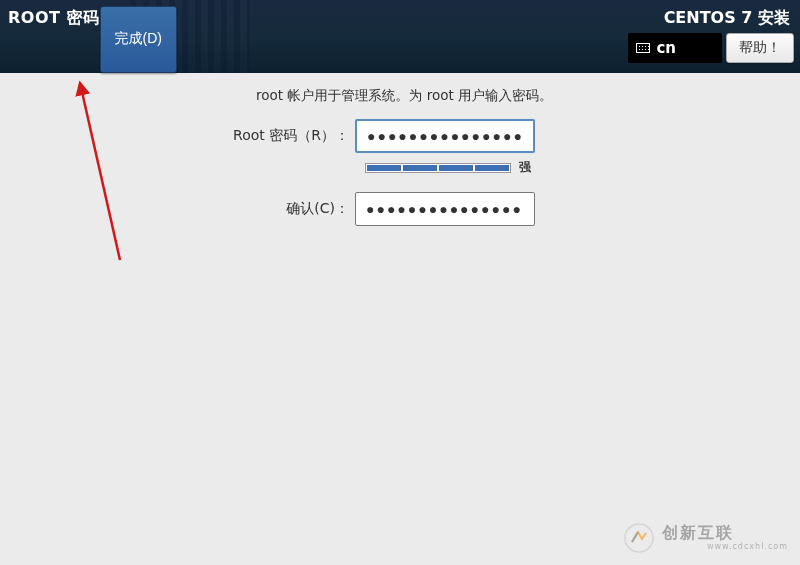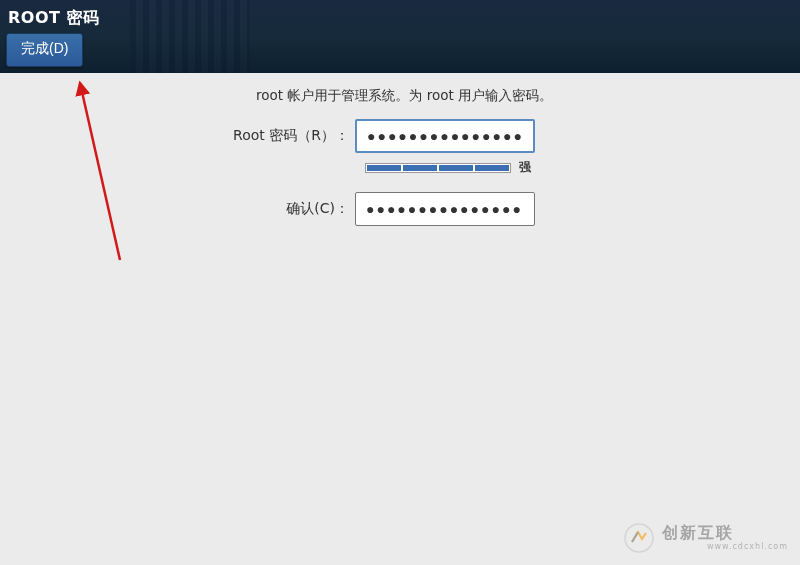--- a/index.html
+++ b/index.html
@@ -31,21 +31,21 @@
       height: 73px;
       background: repeating-linear-gradient(90deg, 
         rgba(10,25,50,0.4) 0px, 
         rgba(10,25,50,0.4) 6px, 
         rgba(40,55,80,0.2) 6px, 
         rgba(40,55,80,0.2) 13px);
       opacity: 0.7;
     }
     .header-left {
       display: flex;
-      flex-direction: column;
+      flex-direction: row;
       z-index: 2;
     }
     .page-title {
       color: #fff;
       font-size: 16px;
       font-weight: bold;
       padding: 2px 0 4px 2px;
       letter-spacing: 0.5px;
     }
     .done-button {
@@ -204,20 +204,30 @@
   </style>
 </head>
 <body>
 
 <div class="header">
   <div class="header-vertical-texture"></div>
   <div class="header-left">
     <div class="page-title">ROOT 密码</div>
     <button class="done-button">完成(D)</button>
   </div>
+  <div class="header-right">
+    <div class="installer-title">CENTOS 7 安装</div>
+    <div class="header-controls">
+      <div class="keyboard-indicator">
+        <span class="keyboard-icon"></span>
+        <span>cn</span>
+      </div>
+      <button class="help-button">帮助！</button>
+    </div>
+  </div>
 </div>
 
 <div class="content">
   <div class="description">root 帐户用于管理系统。为 root 用户输入密码。</div>
 
   <div class="form-row">
     <label class="form-label">Root 密码（R）：</label>
     <input type="text" class="password-input" readonly="" value="●●●●●●●●●●●●●●●●" style="">
   </div>
 

